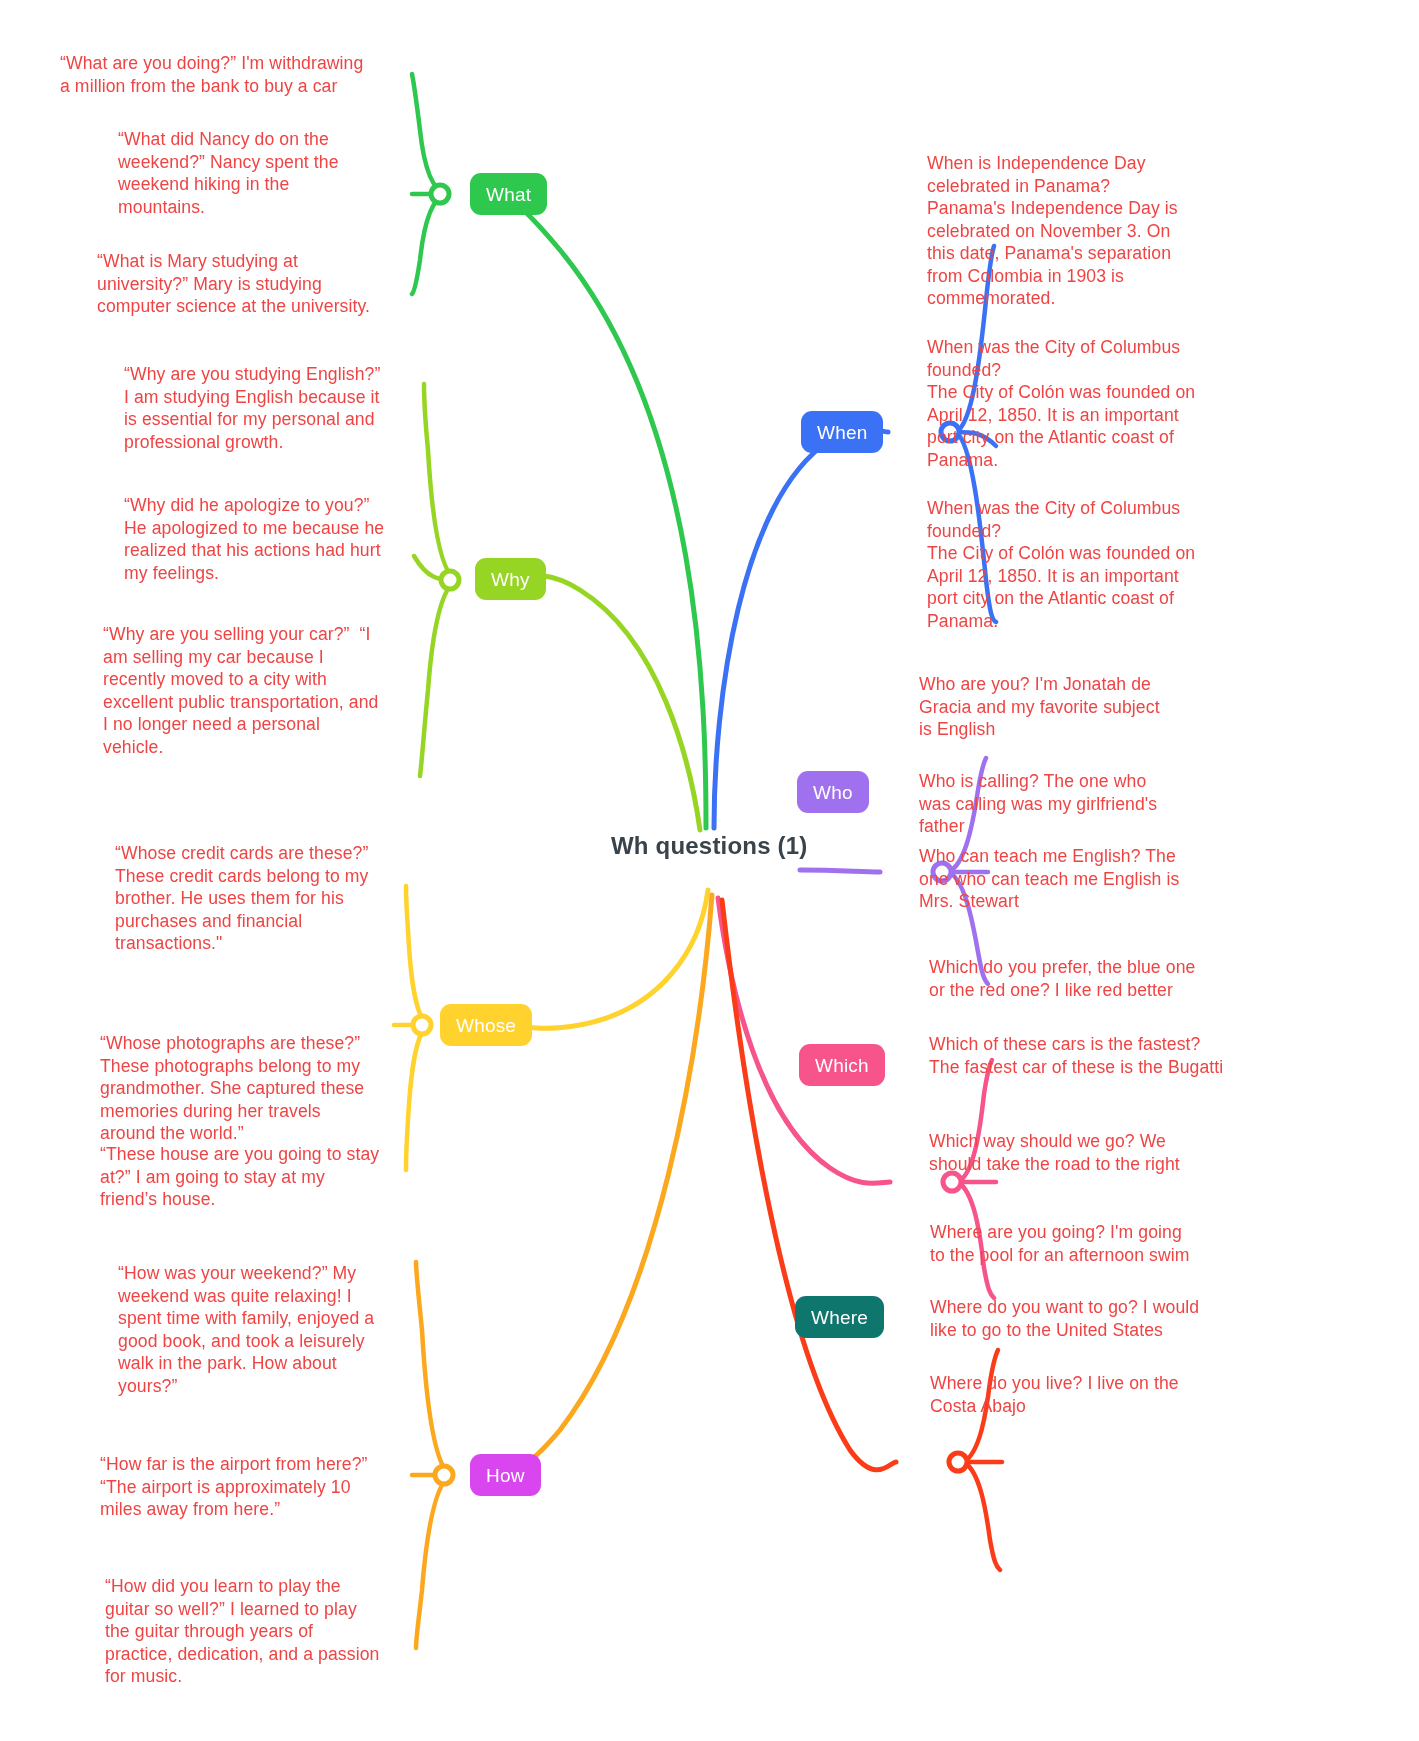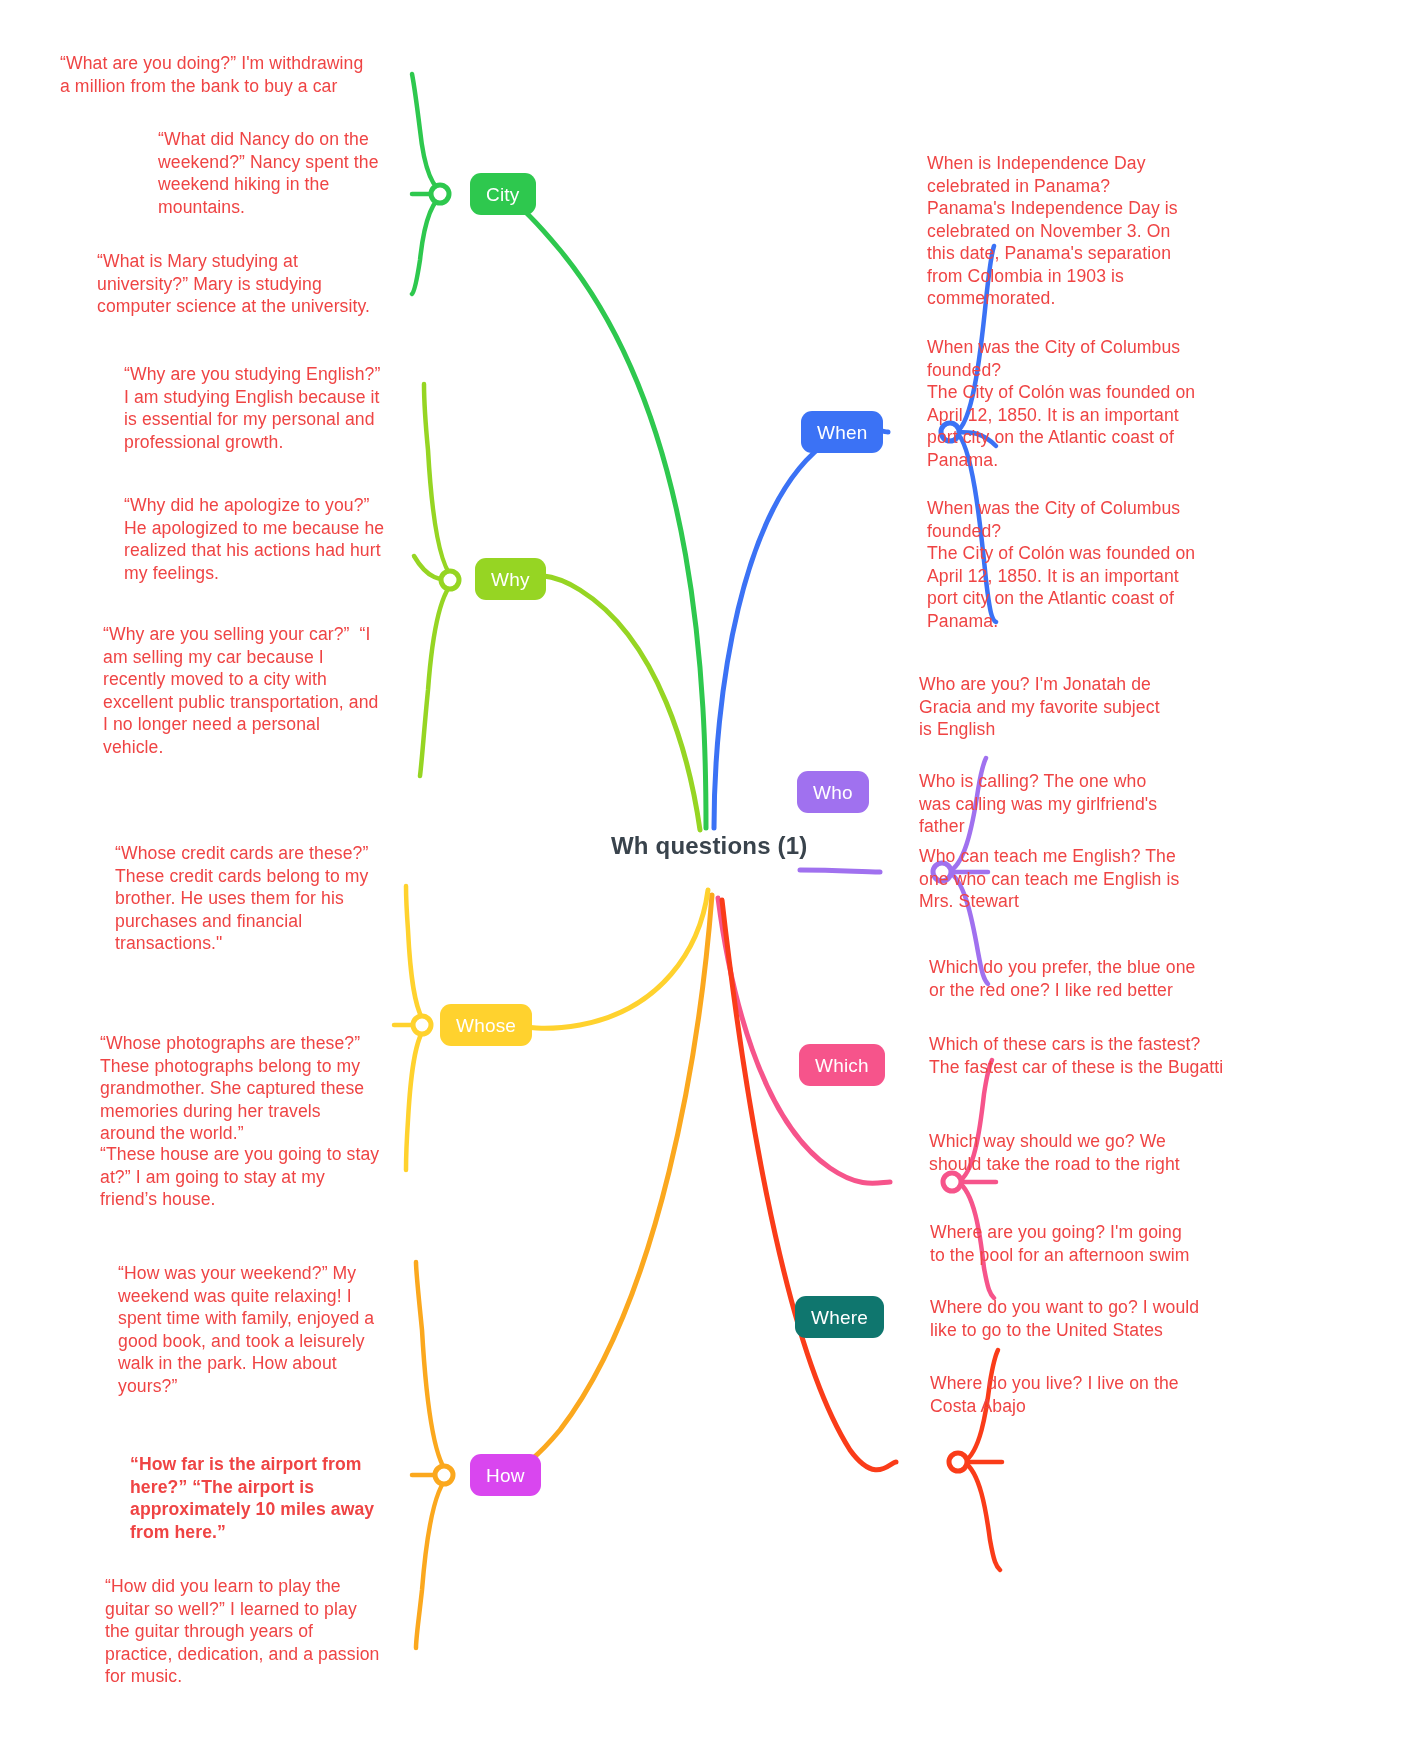--- a/index.html
+++ b/index.html
@@ -94,45 +94,45 @@
     <path d="M964 1462 C 980 1462 990 1462 1002 1462" stroke="#fa3c19"></path>
     <path d="M964 1462 C 980 1472 986 1510 990 1540 C 994 1562 996 1566 1000 1570" stroke="#fa3c19"></path>
     <circle cx="958" cy="1462" r="9" fill="#ffffff" stroke="#fa3c19" stroke-width="5"></circle>
 
   </g>
 </svg>
 
 <div id="central-title" style="left:611px;top:832px;">Wh questions (1)</div>
 
 <div class="branch-node" style="left:470px;top:173px;background:#2ec84e;">
-  <span>City</span>
+  <span>What</span>
 </div>
 <div class="leaf left" style="left:60px;top:52px;width:308px;">“What are you doing?” I'm withdrawing a million from the bank to buy a car</div>
-<div class="leaf left" style="left:118px;top:128px;width:262px;margin-left:40px;">“What did Nancy do on the weekend?” Nancy spent the weekend hiking in the mountains.</div>
+<div class="leaf left" style="left:118px;top:128px;width:262px;">“What did Nancy do on the weekend?” Nancy spent the weekend hiking in the mountains.</div>
 <div class="leaf left" style="left:97px;top:250px;width:285px;">“What is Mary studying at university?” Mary is studying computer science at the university.</div>
 
 <div class="branch-node" style="left:475px;top:558px;background:#96d523;">
   <span>Why</span>
 </div>
 <div class="leaf left" style="left:124px;top:363px;width:262px;">“Why are you studying English?” I am studying English because it is essential for my personal and professional growth.</div>
 <div class="leaf left" style="left:124px;top:494px;width:264px;">“Why did he apologize to you?” He apologized to me because he realized that his actions had hurt my feelings.</div>
 <div class="leaf left" style="left:103px;top:623px;width:282px;">“Why are you selling your car?”  “I am selling my car because I recently moved to a city with excellent public transportation, and I no longer need a personal vehicle.</div>
 
 <div class="branch-node" style="left:440px;top:1004px;background:#ffd22e;">
   <span>Whose</span>
 </div>
 <div class="leaf left" style="left:115px;top:842px;width:270px;">“Whose credit cards are these?” These credit cards belong to my brother. He uses them for his purchases and financial transactions."</div>
 <div class="leaf left" style="left:100px;top:992px;width:278px;margin-top:40px;">“Whose photographs are these?” These photographs belong to my grandmother. She captured these memories during her travels around the world.”</div>
 <div class="leaf left" style="left:100px;top:1143px;width:282px;">“These house are you going to stay at?” I am going to stay at my friend’s house.</div>
 
 <div class="branch-node" style="left:470px;top:1454px;background:#d946ef;">
   <span>How</span>
 </div>
 <div class="leaf left" style="left:118px;top:1262px;width:262px;">“How was your weekend?” My weekend was quite relaxing! I spent time with family, enjoyed a good book, and took a leisurely walk in the park. How about yours?”</div>
-<div class="leaf left" style="left:130px;top:1453px;width:275px;font-weight:bold;">“How far is the airport from here?” “The airport is approximately 10 miles away from here.”</div>
+<div class="leaf left" style="left:100px;top:1453px;width:275px;">“How far is the airport from here?” “The airport is approximately 10 miles away from here.”</div>
 <div class="leaf left" style="left:105px;top:1575px;width:280px;">“How did you learn to play the guitar so well?” I learned to play the guitar through years of practice, dedication, and a passion for music.</div>
 
 <div class="branch-node" style="left:801px;top:411px;background:#3b72f5;">
   <span>When</span>
 </div>
 <div class="leaf right" style="left:927px;top:152px;width:265px;">When is Independence Day celebrated in Panama?
 Panama's Independence Day is celebrated on November 3. On this date, Panama's separation from Colombia in 1903 is commemorated.</div>
 <div class="leaf right" style="left:927px;top:336px;width:270px;">When was the City of Columbus founded?
 The City of Colón was founded on April 12, 1850. It is an important port city on the Atlantic coast of Panama.</div>
 <div class="leaf right" style="left:927px;top:497px;width:270px;">When was the City of Columbus founded?

